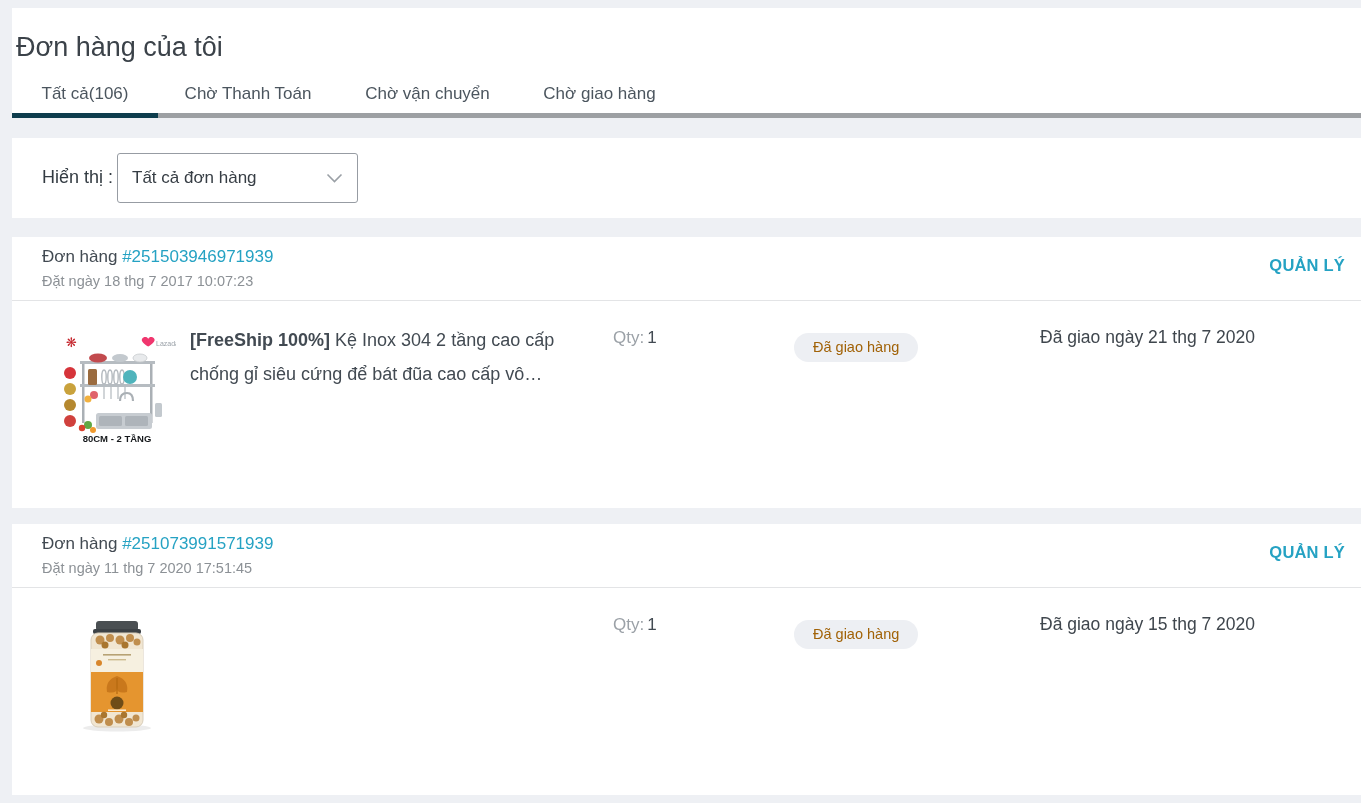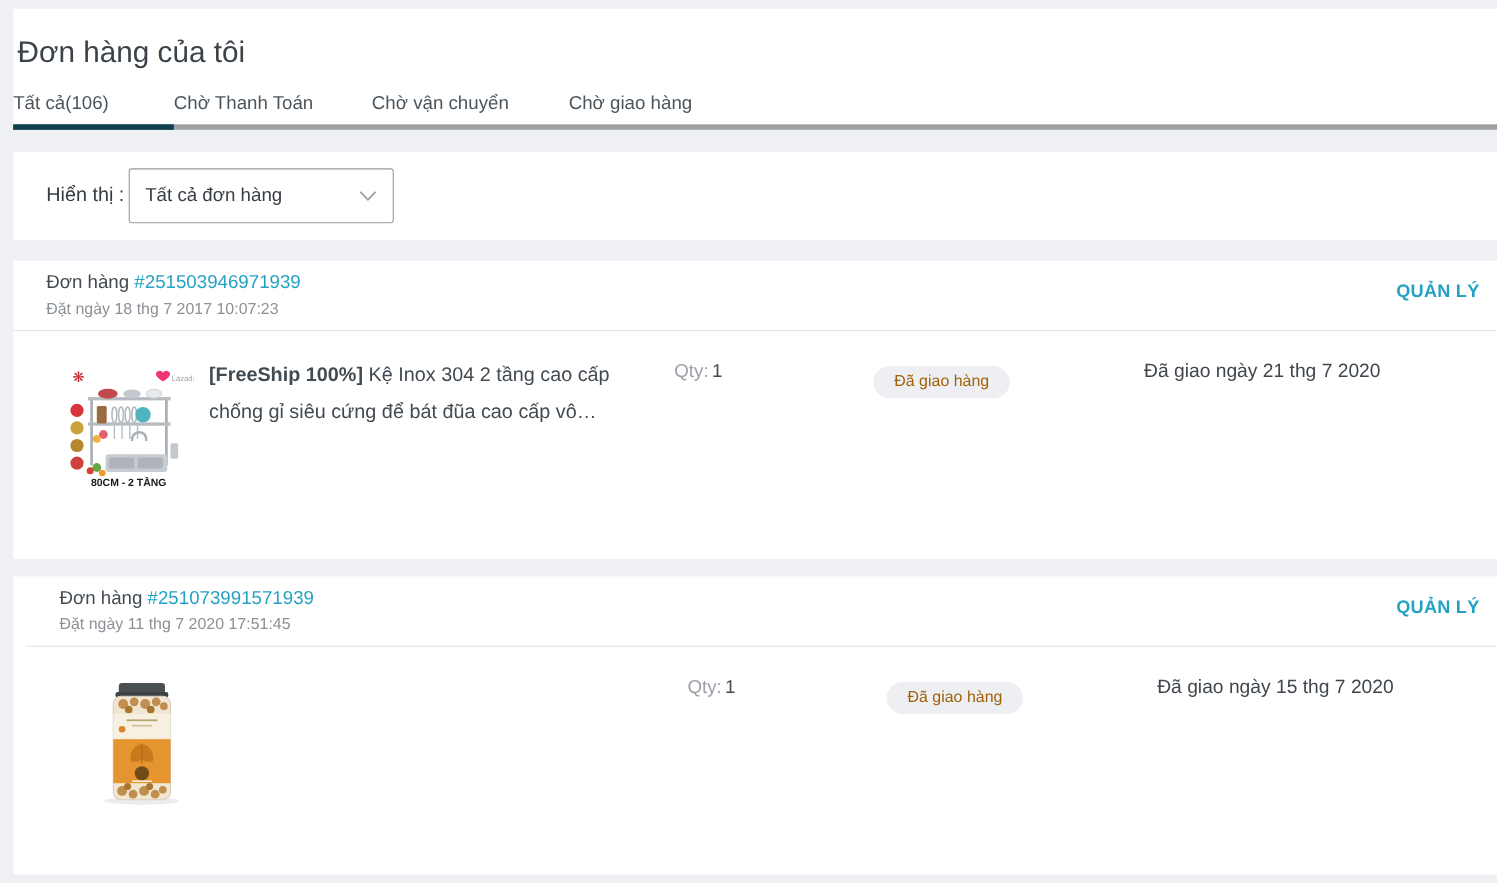--- a/index.html
+++ b/index.html
@@ -8,38 +8,38 @@
     background:#eef0f4;
     font-family:"Liberation Sans","DejaVu Sans",sans-serif;
     color:#3c434a;
   }
   .card { background:#ffffff; margin-left:12px; }
 
   
   .header-card { position:relative; height:110px; margin-top:8px; }
   .page-title { position:absolute; left:4px; top:24px; font-size:27px; font-weight:400; color:#3b4249; }
   .tabs { position:absolute; left:0; right:0; bottom:0; height:44px; display:flex; }
-  .tab { position:relative; height:39px; display:flex; align-items:center; 
+  .tab { position:relative; height:39px; display:flex; align-items:center; justify-content:center;
          font-size:17px; color:#4b555e; cursor:pointer; }
   .tab-1 { width:146px; } .tab-2 { width:180px; } .tab-3 { width:179px; } .tab-4 { width:165px; }
   .tab-track { position:absolute; left:0; right:0; bottom:0; height:5px; background:#9da0a3; }
   .tab-indicator { position:absolute; left:0; bottom:0; width:146px; height:5px; background:#0e3d4d; z-index:2; }
 
   
   .filter-card { position:relative; height:80px; margin-top:20px; }
   .filter-label { position:absolute; left:30px; top:29px; font-size:18px; color:#333b42; }
   .filter-select { position:absolute; left:105px; top:15px; width:241px; height:50px;
                    border:1px solid #979ca3; border-radius:3px; background:#fff;
                    display:flex; align-items:center; padding:0 14px; cursor:pointer;justify-content:space-between; }
   .filter-select .value { font-size:17px; color:#363d44; flex:1; }
   .filter-select svg { flex:0 0 auto; }
 
   
   .order-card { margin-top:19px; }
-  .order-card.second { margin-top:16px;padding-left:12px; }
+  .order-card.second { margin-top:16px; }
   .order-head { position:relative; height:64px; border-bottom:1px solid #e3e4e6; }
   .order-line1 { position:absolute; left:30px; top:10px; font-size:17px; color:#424a52; }
   .order-number { color:#25a2c3; text-decoration:none; cursor:pointer; }
   .order-line2 { position:absolute; left:30px; top:36px; font-size:14.5px; color:#8c9196; }
   .manage-link { position:absolute; right:16px; top:19px; font-size:16.5px; font-weight:700;
                  color:#25a2c3; text-decoration:none; letter-spacing:.2px; cursor:pointer; }
 
   .order-body { position:relative; height:207px; }
   .order-card.first .order-body { height:207px; }
   .thumb { position:absolute; left:46px; top:28px; width:118px; height:118px; cursor:pointer; }

